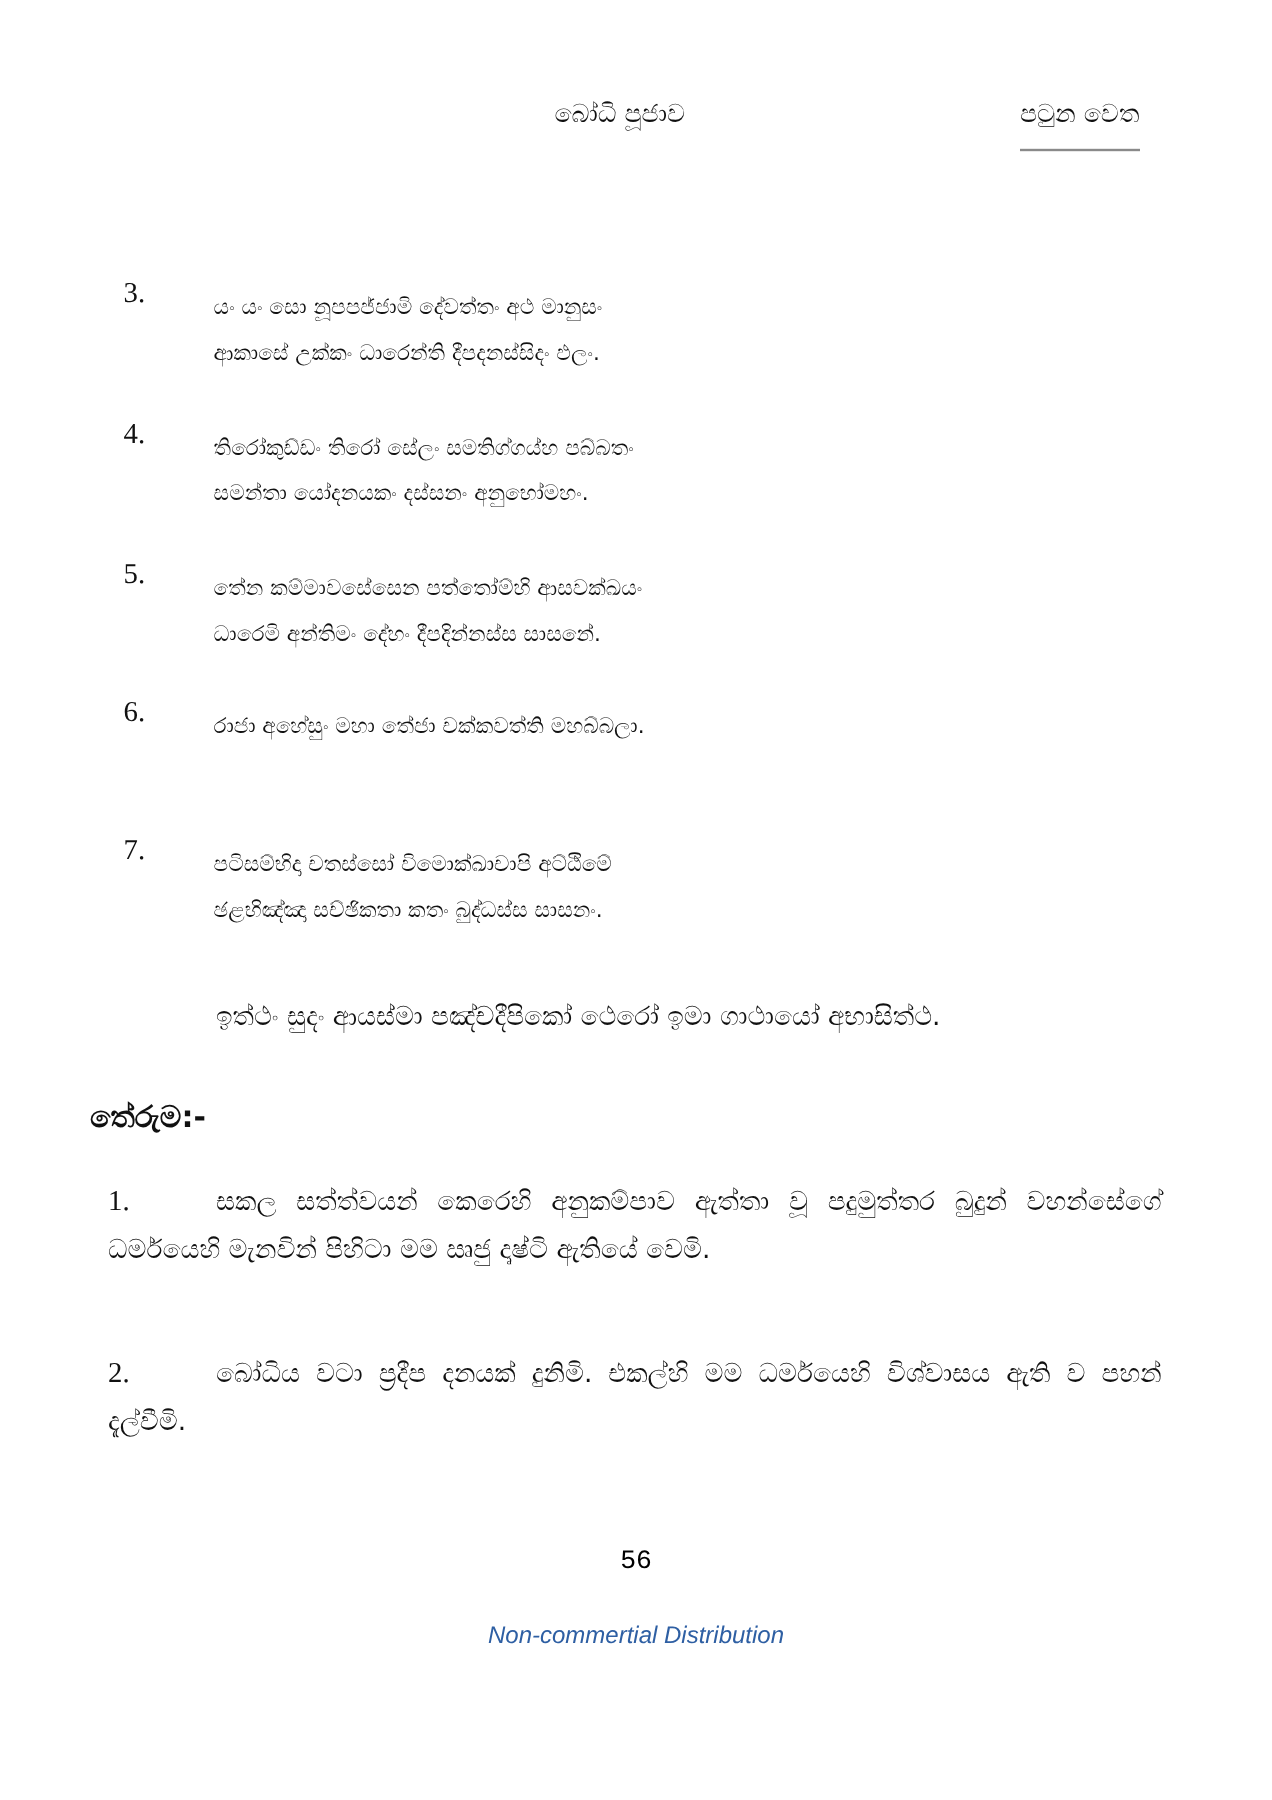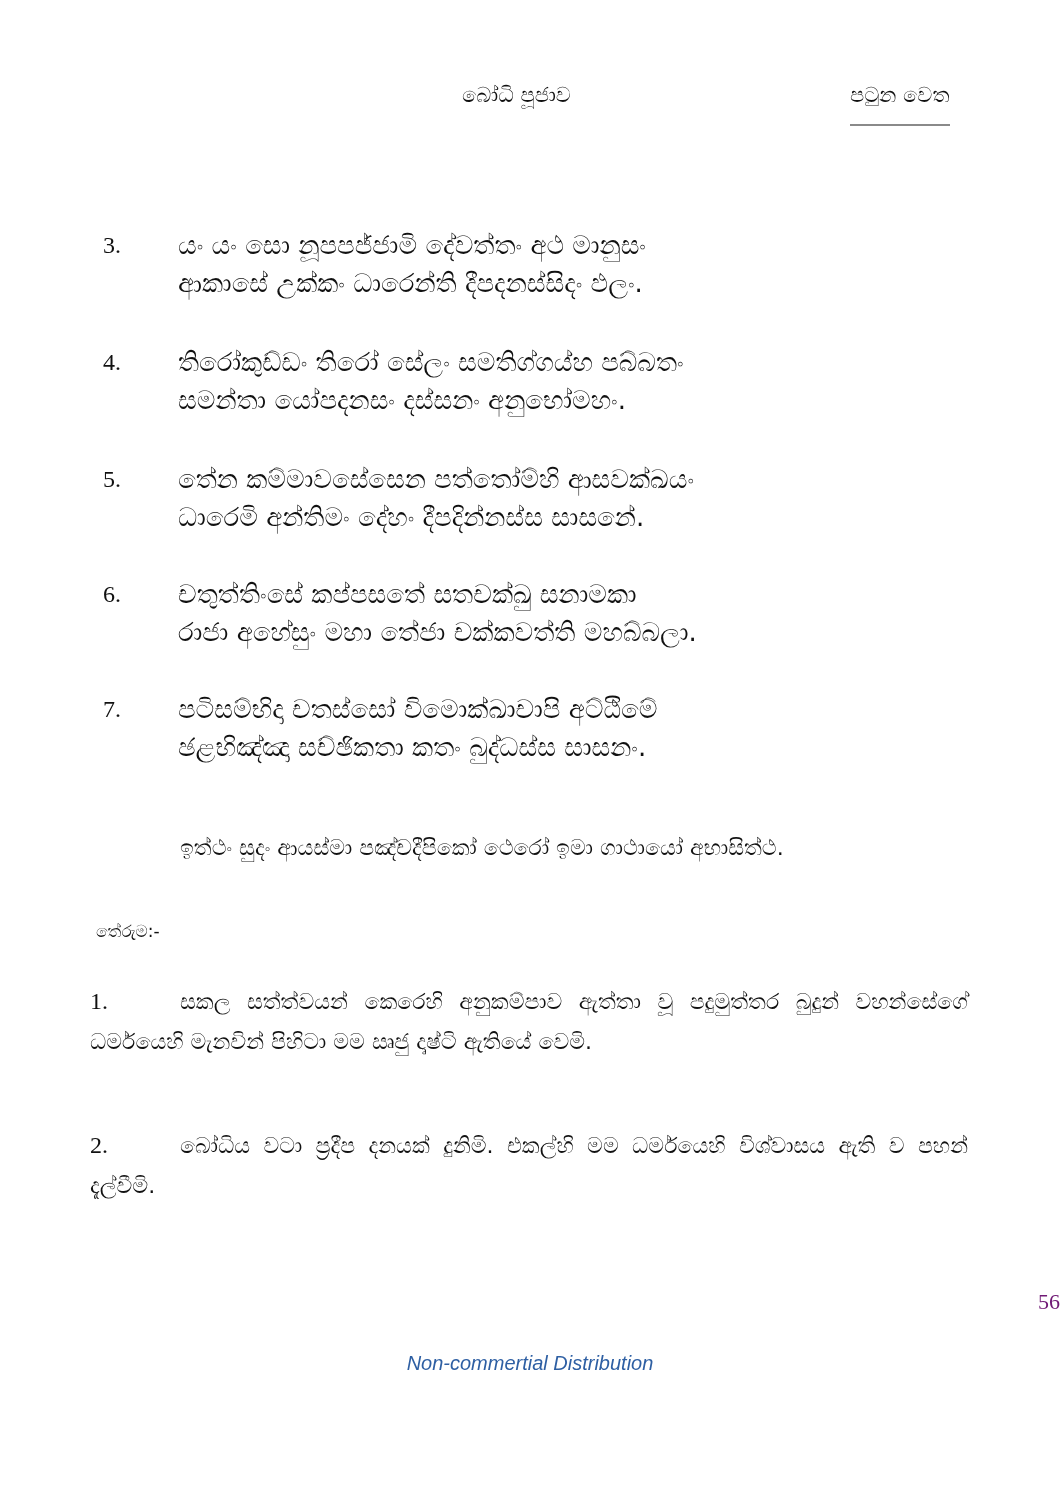--- a/index.html
+++ b/index.html
@@ -51,22 +51,22 @@
       position: absolute;
       left: 0;
       top: 0;
       font-family: "Liberation Serif", serif;
       font-size: 24px;
       line-height: 38px;
     }
     .verse-lines {
       position: absolute;
       left: 75px;
-      top: 0;
-      font-size: 26px;
+      top: 12px;
+      font-size: 18px;
       line-height: 38px;
       white-space: nowrap;
     }
     .verse-line {
       display: block;
     }
     .para {
       position: absolute;
       left: 90px;
       width: 878px;
@@ -80,36 +80,36 @@
       width: 90px;
     }
     .num-inline {
       font-family: "Liberation Serif", serif;
       font-size: 24px;
       display: inline-block;
       width: 90px;
     }
     .section-heading {
       position: absolute;
-      left: 96px;
+      left: 75px;
       top: 915px;
-      font-size: 17px;
-      font-weight: normal;
+      font-size: 25px;
+      font-weight: bold;
       line-height: 32px;
     }
     .page-number {
       position: absolute;
       top: 1287px;
       left: 0;
       width: 1060px;
-      text-align: right;
-      font-family: Liberation Serif, serif;
+      text-align: center;
+      font-family: Liberation Mono, monospace;
       font-size: 22px;
       line-height: 30px;
-      color: #701a75;
+      color: #000000;
     }
     .footer-note {
       position: absolute;
       top: 1348px;
       left: 0;
       width: 1060px;
       text-align: center;
       font-family: "Liberation Sans", sans-serif;
       font-style: italic;
       font-size: 20px;
@@ -129,36 +129,35 @@
   <div class="verse-lines">
     <span class="verse-line">යං යං සො නූපපජ්ජාමි දේවත්තං අථ මානුසං</span>
     <span class="verse-line">ආකාසේ උක්කං ධාරෙන්ති දීපදනස්සිදං ඵලං.</span>
   </div>
 </div>
 
 <div class="verse" style="top:343px;">
   <span class="verse-number">4.</span>
   <div class="verse-lines">
     <span class="verse-line">තිරෝකුඩ්ඩං තිරෝ සේලං සමතිග්ගය්හ පබ්බතං</span>
-    <span class="verse-line">සමන්තා යෝපදනසං දස්සනං අනුභෝමහං.</span>
+    <span class="verse-line">සමන්තා යෝදනයකං දස්සනං අනුභෝමහං.</span>
   </div>
 </div>
 
 <div class="verse" style="top:460px;">
   <span class="verse-number">5.</span>
   <div class="verse-lines">
     <span class="verse-line">තේන කම්මාවසේසෙන පත්තෝම්හි ආසවක්ඛයං</span>
     <span class="verse-line">ධාරෙමි අන්තිමං දේහං දීපදින්නස්ස සාසනේ.</span>
   </div>
 </div>
 
 <div class="verse" style="top:575px;">
   <span class="verse-number">6.</span>
   <div class="verse-lines">
-    <span class="verse-line">චතුත්තිංසේ කප්පසතේ සතචක්ඛු සනාමකා</span>
     <span class="verse-line">රාජා අහේසුං මහා තේජා චක්කවත්ති මහබ්බලා.</span>
   </div>
 </div>
 
 <div class="verse" style="top:690px;">
   <span class="verse-number">7.</span>
   <div class="verse-lines">
     <span class="verse-line">පටිසම්භිදා චතස්සෝ විමොක්ඛාචාපි අට්ඨිමේ</span>
     <span class="verse-line">ඡළභිඤ්ඤා සච්ඡිකතා කතං බුද්ධස්ස සාසනං.</span>
   </div>

